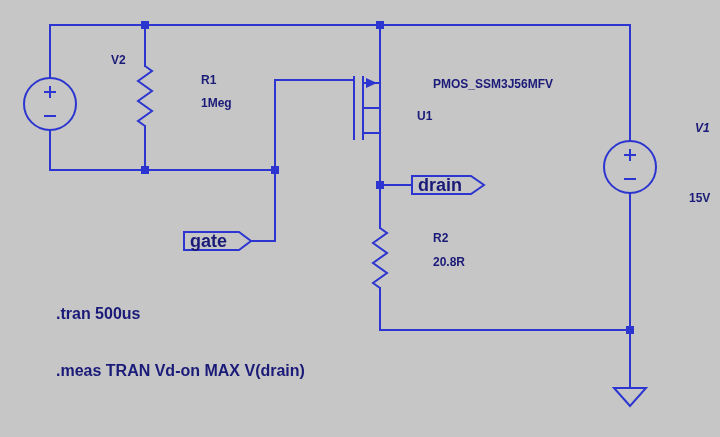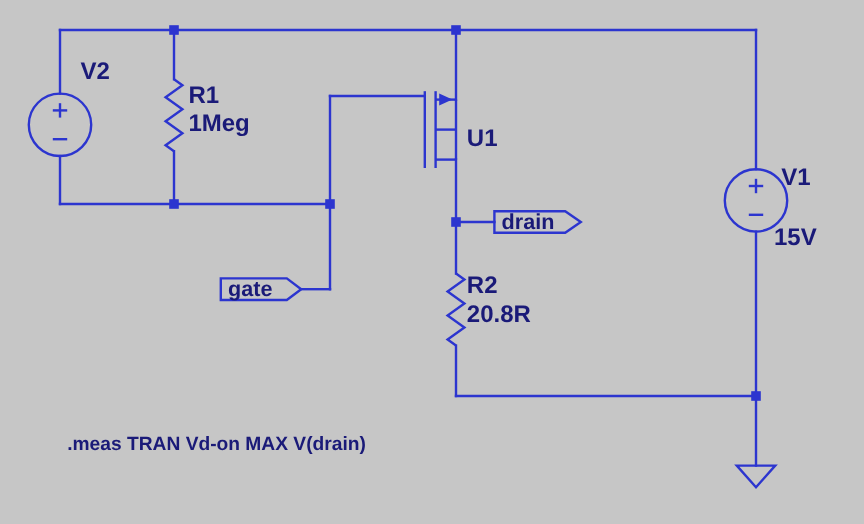--- a/index.html
+++ b/index.html
@@ -16,21 +16,21 @@
     font-family:"Liberation Sans",sans-serif;
     overflow:hidden;
   }
   .canvas svg{position:absolute;left:0;top:0;}
   .wire{stroke:var(--wire);stroke-width:2;fill:none;stroke-linecap:square;}
   .sym{stroke:var(--wire);stroke-width:2;fill:none;}
   .dot{fill:var(--wire);stroke:none;}
   .arrow{fill:var(--wire);stroke:none;}
   .label{
     position:absolute;color:var(--text);
-    font-weight:bold;font-size:20px;line-height:17px;white-space:nowrap;
+    font-weight:bold;font-size:12px;line-height:17px;white-space:nowrap;margin-left:44px;
   }
   .flag-label{
     position:absolute;color:var(--text);
     font-weight:bold;font-size:18px;line-height:16px;white-space:nowrap;
   }
   .directive{
     position:absolute;color:var(--text);
     font-weight:bold;font-size:16px;line-height:19px;white-space:nowrap;
   }
 </style>
@@ -108,24 +108,26 @@
       <rect class="dot" x="141" y="166" width="8" height="8"></rect>
       <rect class="dot" x="271" y="166" width="8" height="8"></rect>
       <rect class="dot" x="376" y="181" width="8" height="8"></rect>
       <rect class="dot" x="626" y="326" width="8" height="8"></rect>
     </g>
   </svg>
 
   <div class="label" style="left:67px;top:52px;">V2</div>
   <div class="label" style="left:157px;top:72px;">R1</div>
   <div class="label" style="left:157px;top:95px;">1Meg</div>
-  <div class="label" style="left:389px;top:108px;">U1</div>
+  <div class="label" style="left:389px;top:76px;">PMOS_SSM3J56MFV</div>
+  <div class="label" style="left:373px;top:108px;">U1</div>
   <div class="label" style="left:389px;top:230px;">R2</div>
   <div class="label" style="left:389px;top:254px;">20.8R</div>
-  <div class="label" style="left:651px;top:140px;">V1</div>
+  <div class="label" style="left:651px;top:120px;font-style:italic;">V1</div>
   <div class="label" style="left:645px;top:190px;text-align:right;">15V</div>
 
   <div class="flag-label" style="left:190px;top:233px;">gate</div>
   <div class="flag-label" style="left:418px;top:177px;">drain</div>
 
+  <div class="directive" style="left:56px;top:304px;">.tran 500us</div>
   <div class="directive" style="left:56px;top:361px;">.meas TRAN Vd-on MAX V(drain)</div>
 
 </div>
 
 </body></html>

